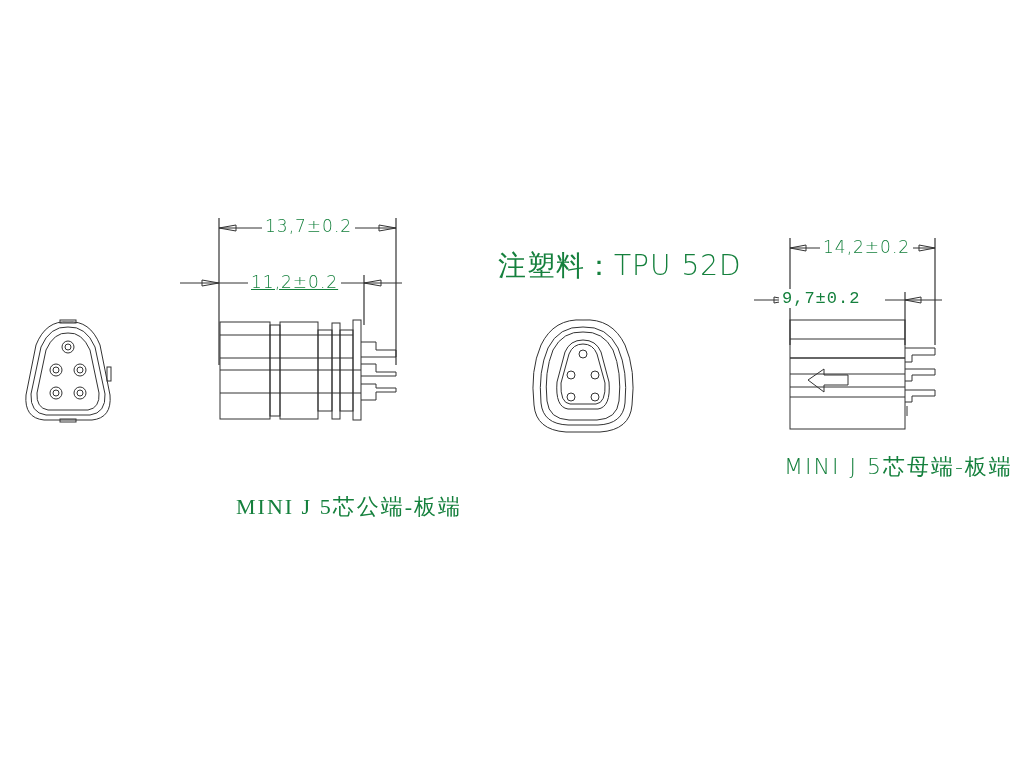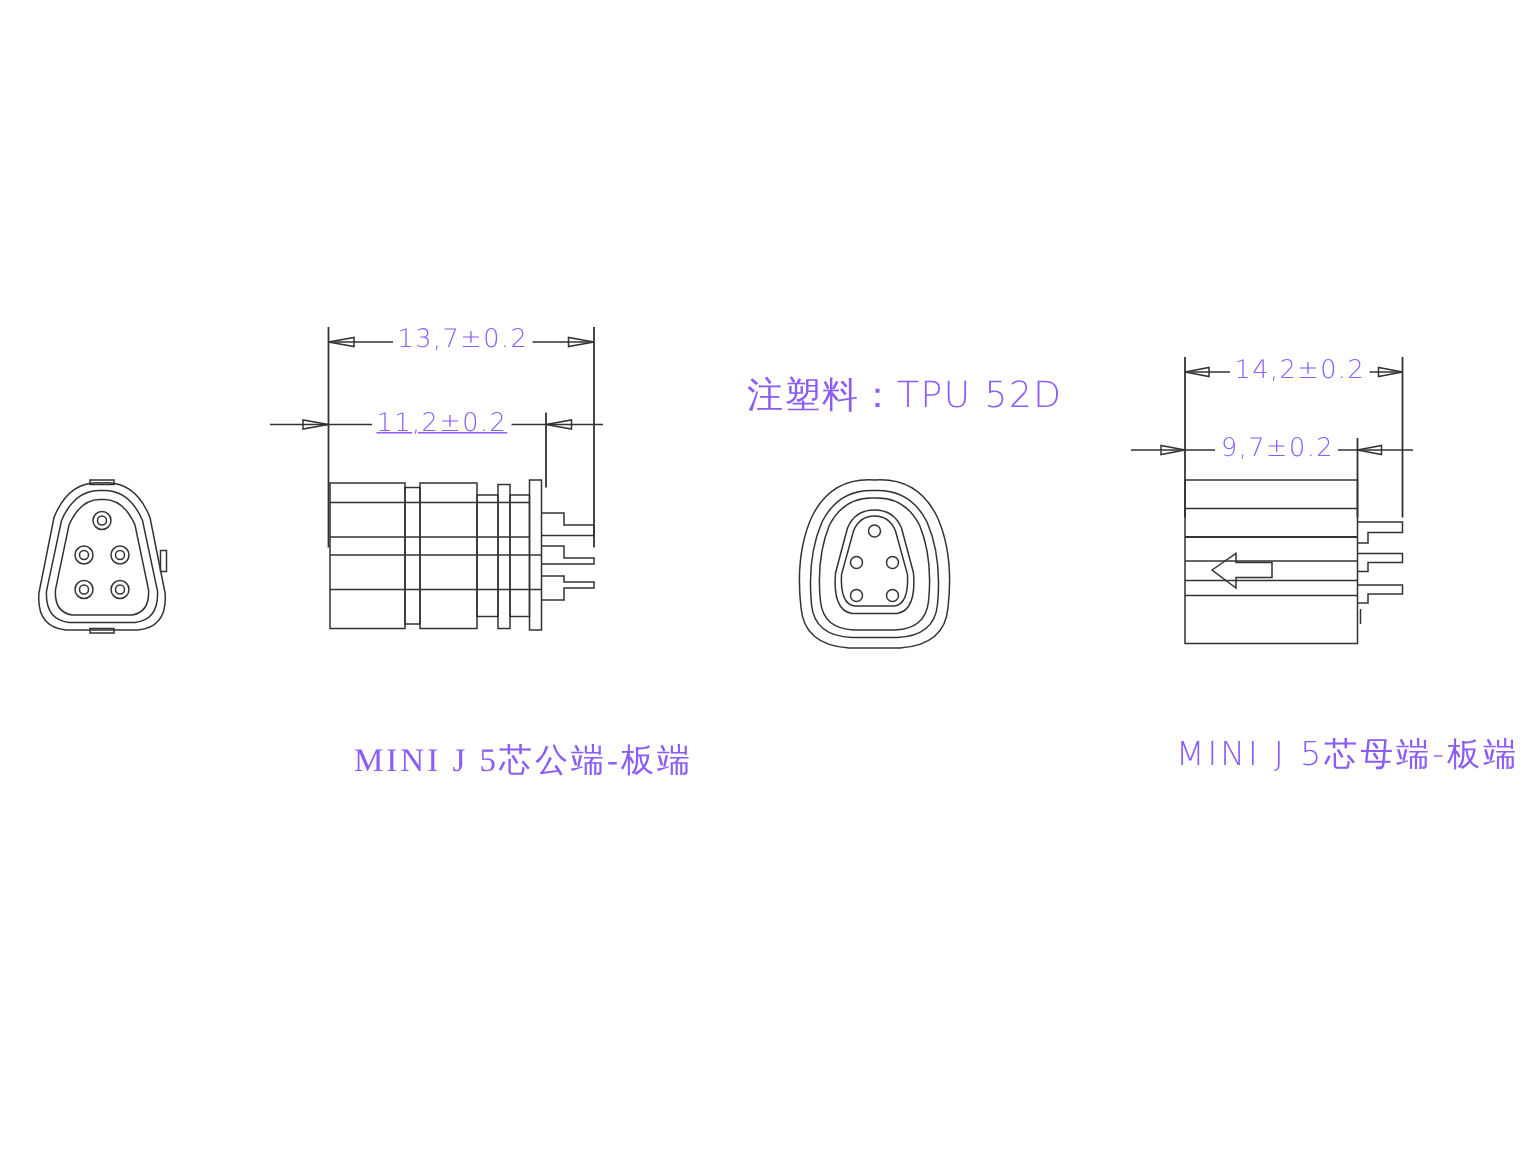--- a/index.html
+++ b/index.html
@@ -1,22 +1,22 @@
 <!DOCTYPE html>
 <html><head>
 <meta charset="utf-8">
 <style>
   html, body { margin: 0; padding: 0; background: #ffffff; }
   body { width: 1024px; height: 768px; position: relative; overflow: hidden;
          font-family: "DejaVu Sans", sans-serif; color: #222; }
   svg#drawing { position: absolute; left: 0; top: 0; }
-  .lbl { position: absolute; white-space: nowrap; color: #8b5cf6; font-weight: 300; letter-spacing: 1px; }
+  .lbl { position: absolute; white-space: nowrap; color: #15803d; font-weight: 300; letter-spacing: 1px; }
   .dim { font-size: 17px; background: #fff; padding: 0 3px; }
   .title { font-size: 22px; letter-spacing: 2px; }
-  .material { font-size: 24px; letter-spacing: 1px; }
+  .material { font-size: 28px; letter-spacing: 1px; }
 </style>
 </head>
 <body>
 
 <svg id="drawing" width="1024" height="768" viewBox="0 0 1024 768" xmlns="http://www.w3.org/2000/svg" fill="none" stroke="#333" stroke-width="1">
 
   <g>
     <path d="M68 322 Q90 320 100 345 L110 395 Q112 418 92 420 L44 420 Q24 418 26 395 L36 345 Q46 320 68 322 Z"></path>
     <path d="M68 327 Q86 326 95 347 L105 394 Q106 413 90 415 L46 415 Q30 413 31 394 L41 347 Q50 326 68 327 Z"></path>
     <path d="M68 333 Q82 332 90 350 L99 393 Q100 408 88 410 L48 410 Q36 408 37 393 L46 350 Q54 332 68 333 Z"></path>
@@ -113,15 +113,15 @@
     <path d="M905 369 L935 369 L935 375 L912 375 L912 381 L905 381"></path>
     <path d="M905 390 L935 390 L935 396 L912 396 L912 402 L905 402"></path>
     <line x1="907" y1="406" x2="907" y2="416"></line>
   </g>
 </svg>
 
 <div class="lbl dim" style="left:262px; top:216px;">13,7±0.2</div>
 <div class="lbl dim" style="left:248px; top:272px;text-decoration:underline;">11,2±0.2</div>
 <div class="lbl material" style="left:498px; top:247px;">注塑料：TPU 52D</div>
 <div class="lbl dim" style="left:820px; top:237px;">14,2±0.2</div>
-<div class="lbl dim" style="left:811px; top:289px;">9,7±0.2</div>
+<div class="lbl dim" style="left:779px; top:289px;font-family:Liberation Mono, monospace;">9,7±0.2</div>
 <div class="lbl title" style="left:236px; top:492px;font-family:Liberation Serif, serif;">MINI J 5芯公端-板端</div>
-<div class="lbl title" style="left:784px; top:488px;">MINI J 5芯母端-板端</div>
+<div class="lbl title" style="left:784px; top:452px;">MINI J 5芯母端-板端</div>
 
 </body></html>

